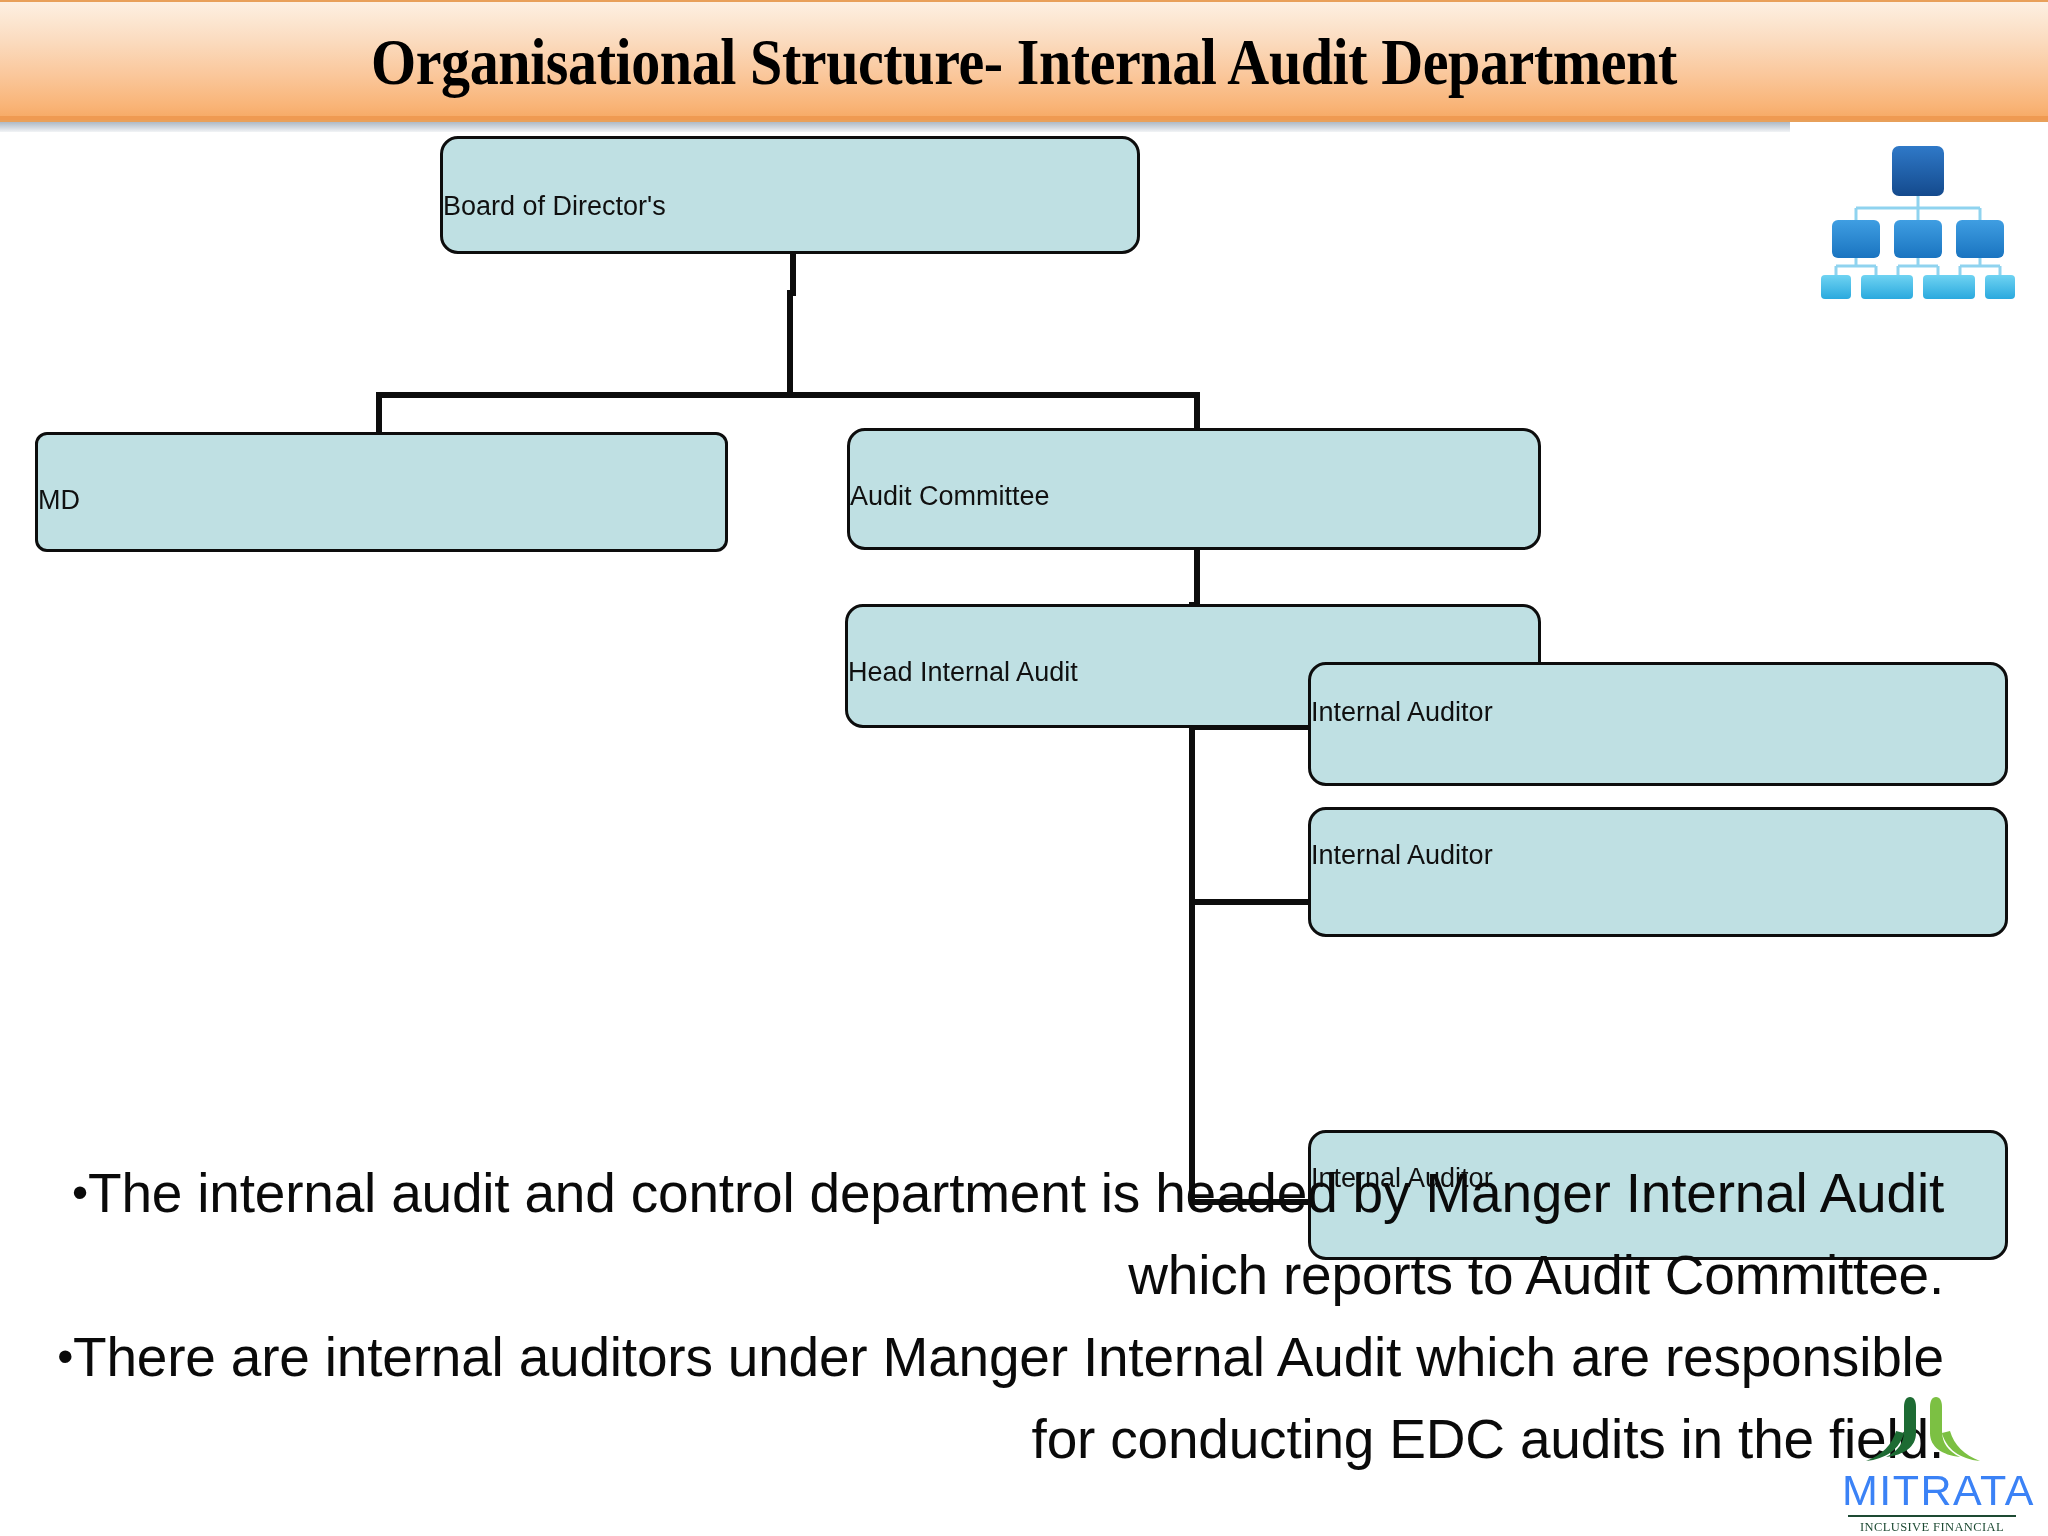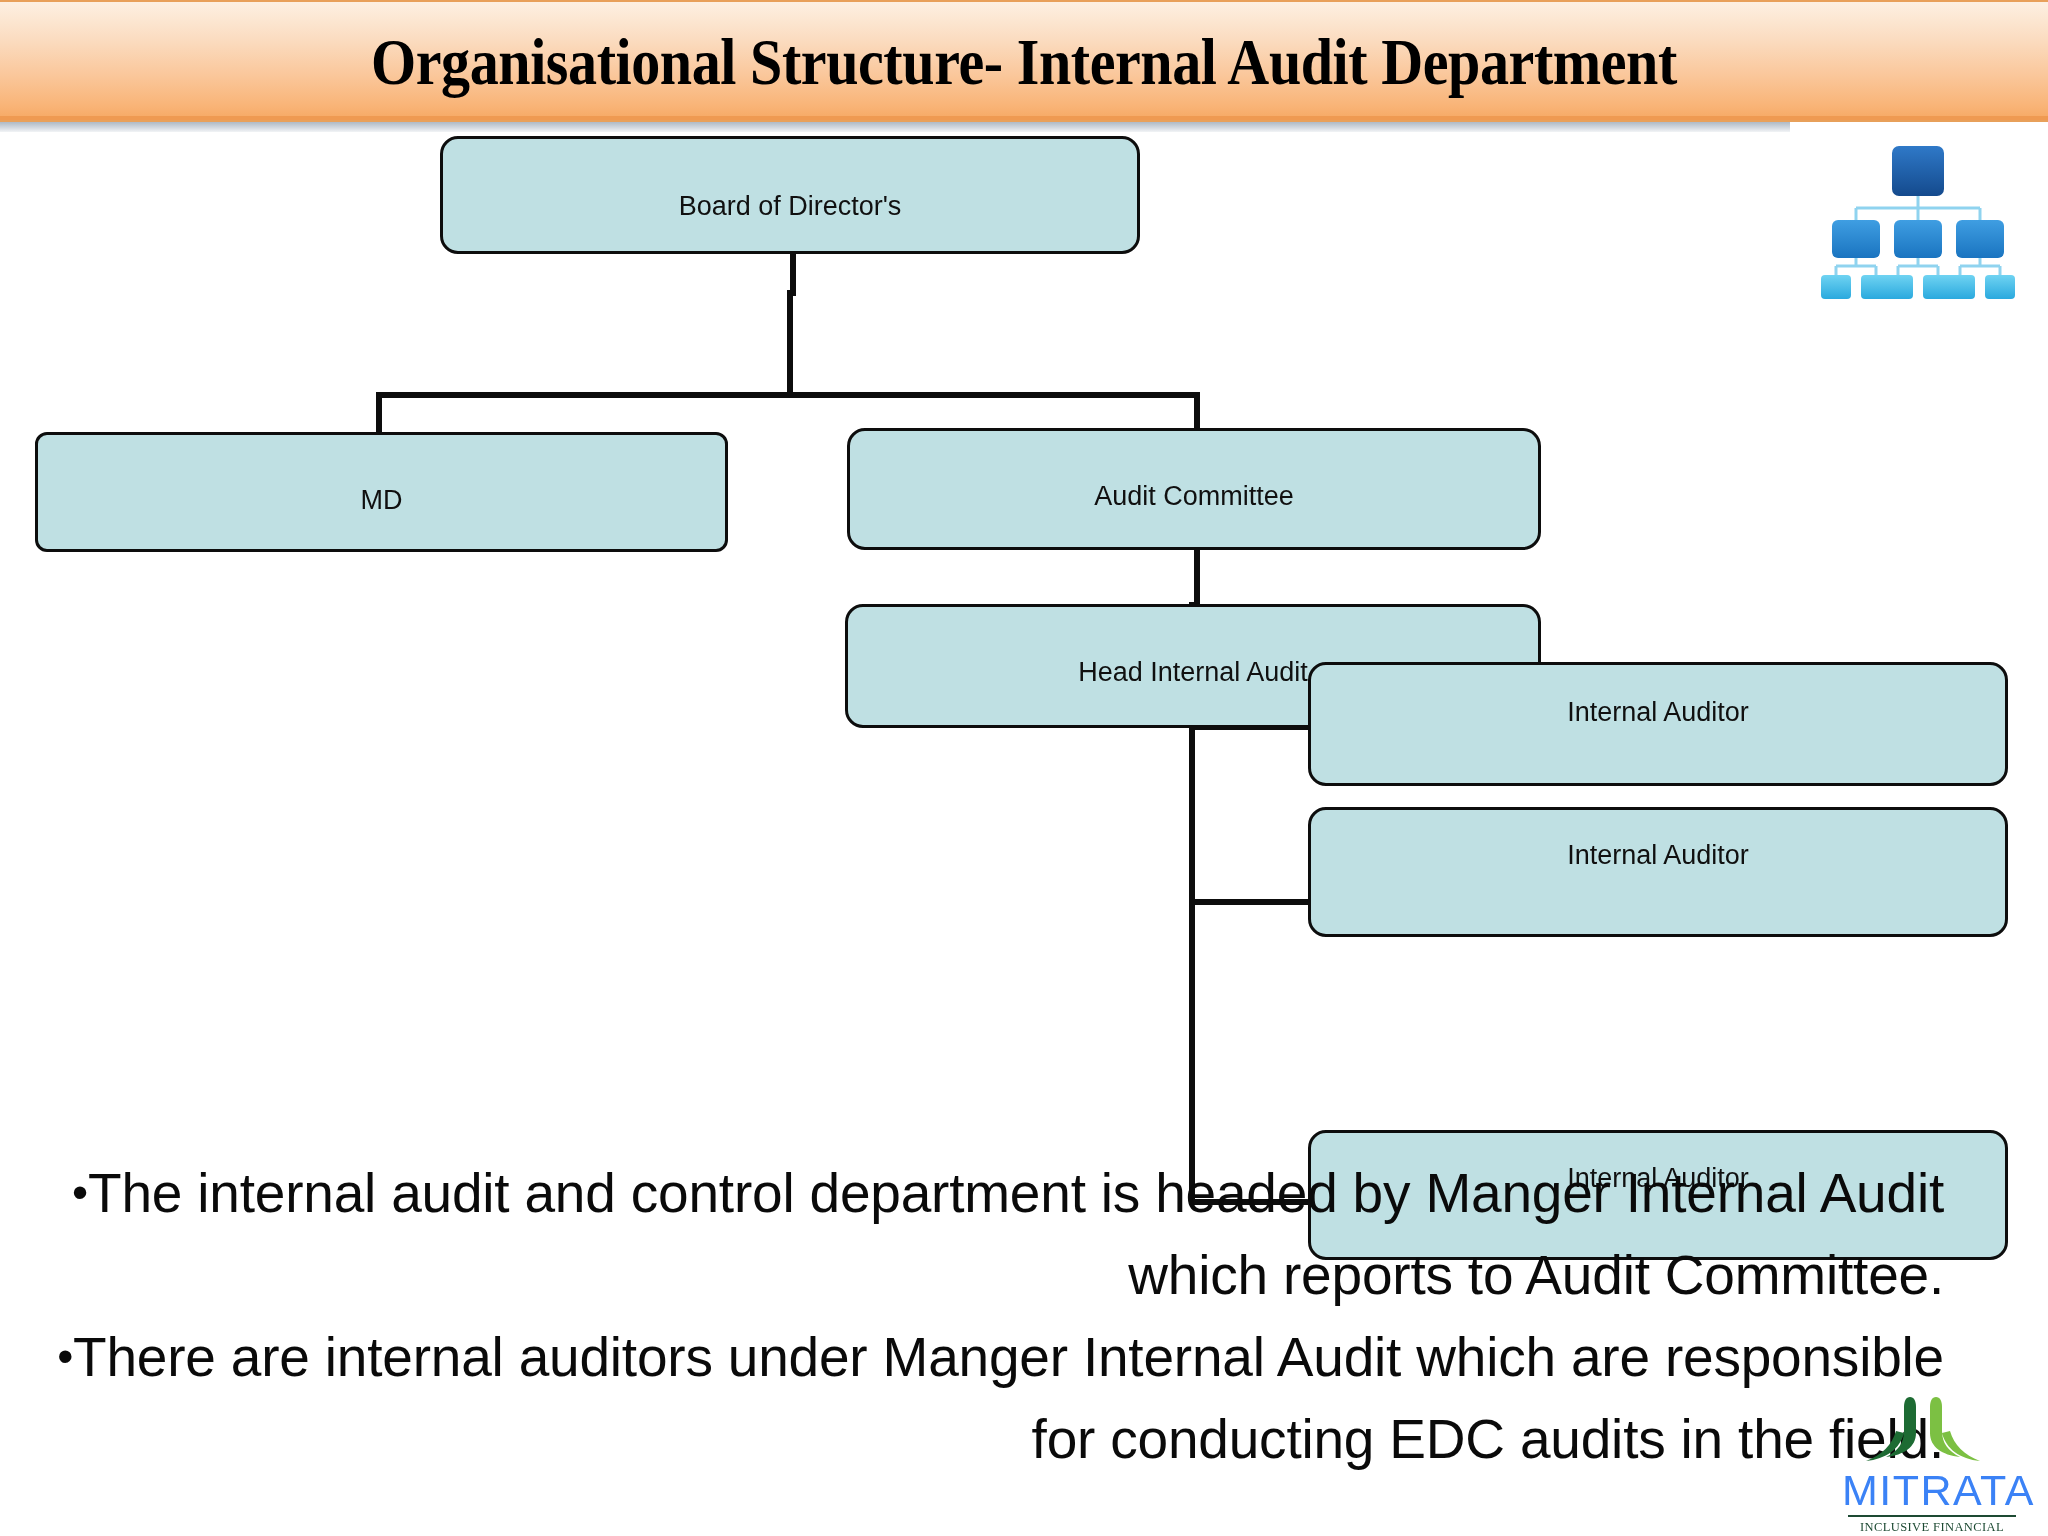--- a/index.html
+++ b/index.html
@@ -54,21 +54,21 @@
     border-radius:18px;
     box-sizing:border-box;
     color:#101010;
     font-size:27px;
     font-family:"Liberation Sans", sans-serif;
     text-align:center;
     white-space:nowrap;
   }
   .node .label{
     position:absolute;left:0;right:0;
-    text-align:center;
+    text-align:left;
   }
 
   
   .conn{position:absolute;background:#0d0d0d;}
 
   
   .hier-icon{position:absolute;right:30px;top:128px;width:200px;height:180px;}
 
   
   .bullets{

